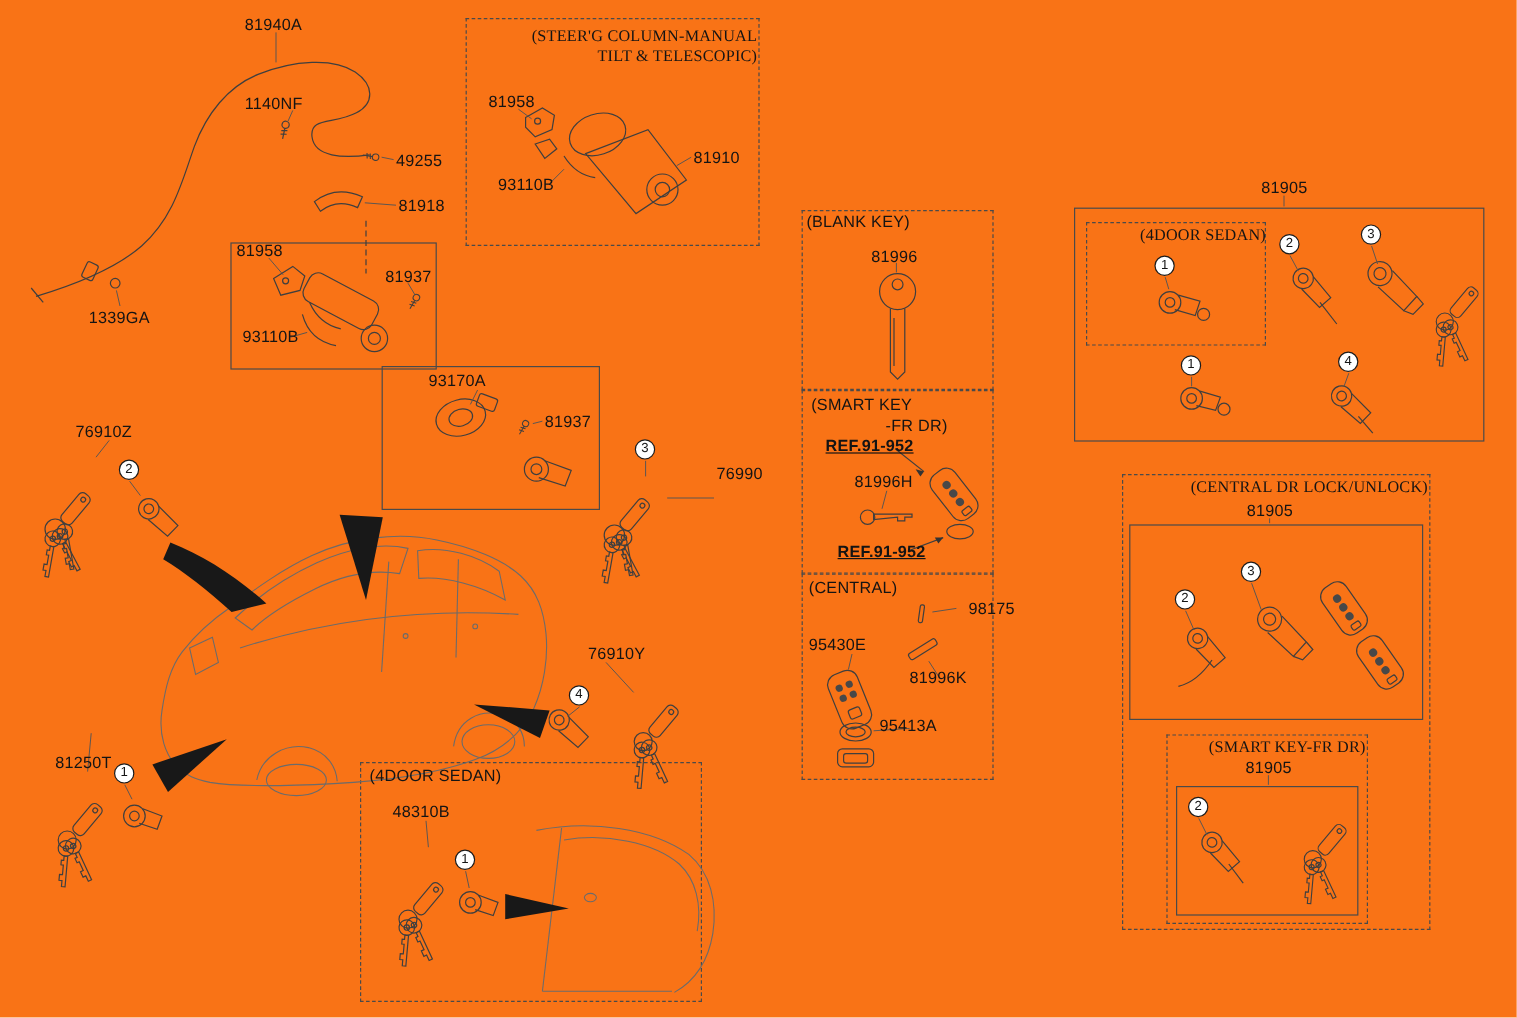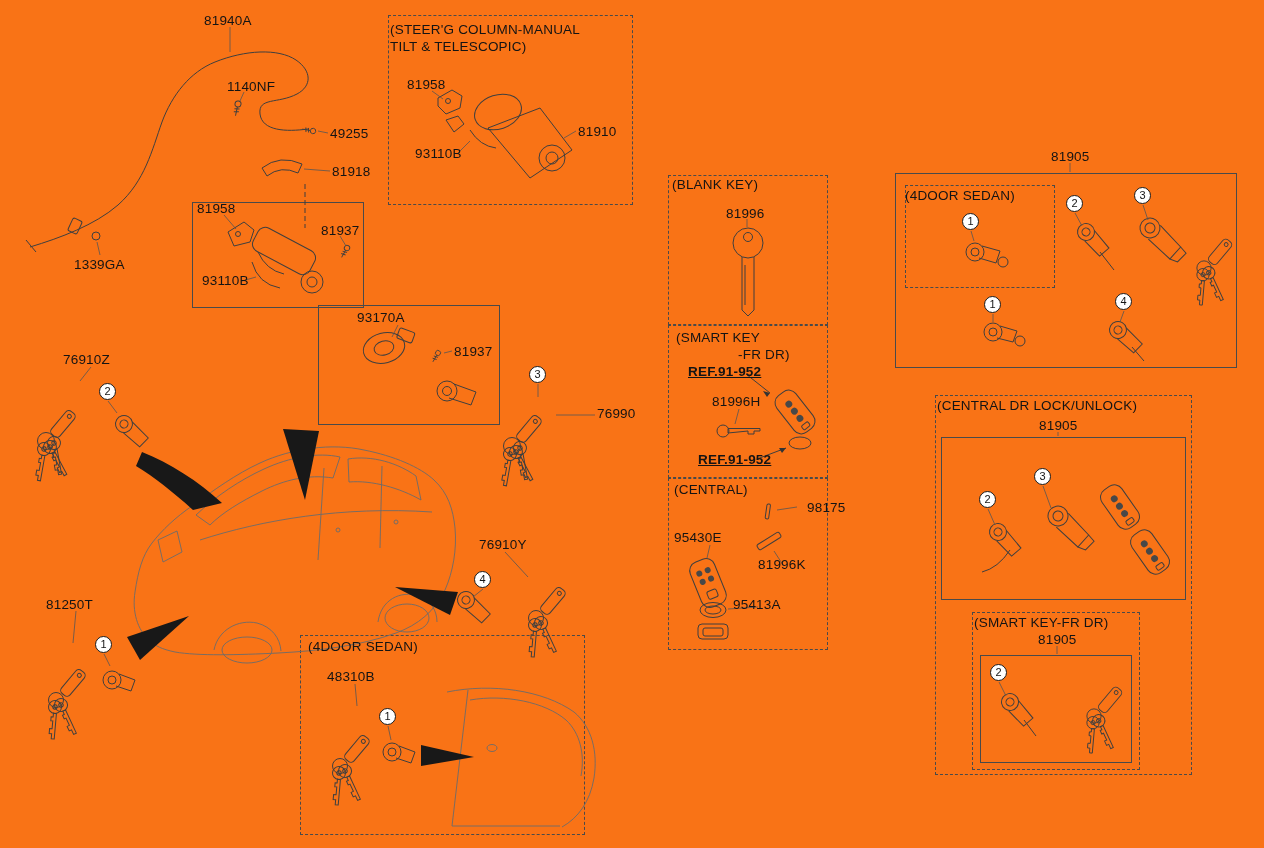--- a/index.html
+++ b/index.html
@@ -5,21 +5,21 @@
   * { margin:0; padding:0; box-sizing:border-box; }
   html,body { background:#ffffff; }
   .stage {
     position:relative; width:1264px; height:848px; background:#f97316;
     font-family:"Liberation Sans", sans-serif; overflow:hidden; color:#141414;
   }
   .box { position:absolute; border:1px solid #4a4a4a; z-index:1; }
   .box.dashed { border-style:dashed; }
   svg.art { position:absolute; left:0; top:0; z-index:2; }
   .lbl { position:absolute; font-size:13.5px; line-height:15px; color:#141414; white-space:nowrap; z-index:3; letter-spacing:0.2px; }
-  .ctr { text-align:left; }
+  .ctr { text-align:right;font-family:Liberation Serif, serif; }
   .ref { font-weight:bold; text-decoration:underline; cursor:pointer; }
   .co {
     position:absolute; width:17px; height:17px; border:1.2px solid #1c1c1c; border-radius:50%;
     font-size:11px; line-height:14.5px; text-align:center; background:#ffffff; z-index:4;
   }
 </style>
 </head>
 <body>
 
 <div class="stage">
@@ -291,40 +291,40 @@
         <path d="M142,452 C170,463 198,481 222,503 L193,510 C172,491 154,477 136,466 Z"></path>
         <path d="M283,429 L319,431 L305,500 Z"></path>
         <path d="M458,592 L450,615 L395,587 Z"></path>
         <path d="M127,637 L140,660 L189,616 Z"></path>
         <path d="M421,745 L421,766 L474,757 Z"></path>
       </g>
     </g>
   </svg>
 
   <div class="lbl" style="left:204px;top:13px">81940A</div>
-  <div class="lbl" style="left:227px;top:79px">1140NF</div>
+  <div class="lbl" style="left:204px;top:79px">1140NF</div>
   <div class="lbl" style="left:330px;top:126px">49255</div>
   <div class="lbl" style="left:332px;top:164px">81918</div>
   <div class="lbl" style="left:197px;top:201px">81958</div>
   <div class="lbl" style="left:321px;top:223px">81937</div>
   <div class="lbl" style="left:202px;top:273px">93110B</div>
   <div class="lbl" style="left:74px;top:257px">1339GA</div>
 
   <div class="lbl ctr" style="left:390px;top:22px;width:241px">(STEER'G COLUMN-MANUAL</div>
   <div class="lbl ctr" style="left:390px;top:39px;width:241px">TILT &amp; TELESCOPIC)</div>
   <div class="lbl" style="left:407px;top:77px">81958</div>
   <div class="lbl" style="left:415px;top:146px">93110B</div>
   <div class="lbl" style="left:578px;top:124px">81910</div>
 
   <div class="lbl" style="left:357px;top:310px">93170A</div>
   <div class="lbl" style="left:454px;top:344px">81937</div>
-  <div class="lbl" style="left:597px;top:406px">76990</div>
+  <div class="lbl" style="left:597px;top:387px">76990</div>
   <div class="lbl" style="left:63px;top:352px">76910Z</div>
-  <div class="lbl" style="left:479px;top:537px">76910Y</div>
-  <div class="lbl" style="left:46px;top:597px">81250T</div>
+  <div class="lbl" style="left:490px;top:537px">76910Y</div>
+  <div class="lbl" style="left:46px;top:628px">81250T</div>
 
   <div class="lbl" style="left:308px;top:639px">(4DOOR SEDAN)</div>
   <div class="lbl" style="left:327px;top:669px">48310B</div>
 
   <div class="lbl" style="left:672px;top:177px">(BLANK KEY)</div>
   <div class="lbl" style="left:726px;top:206px">81996</div>
   <div class="lbl" style="left:676px;top:330px">(SMART KEY</div>
   <div class="lbl" style="left:738px;top:347px">-FR DR)</div>
   <div class="lbl ref" style="left:688px;top:364px">REF.91-952</div>
   <div class="lbl" style="left:712px;top:394px">81996H</div>

